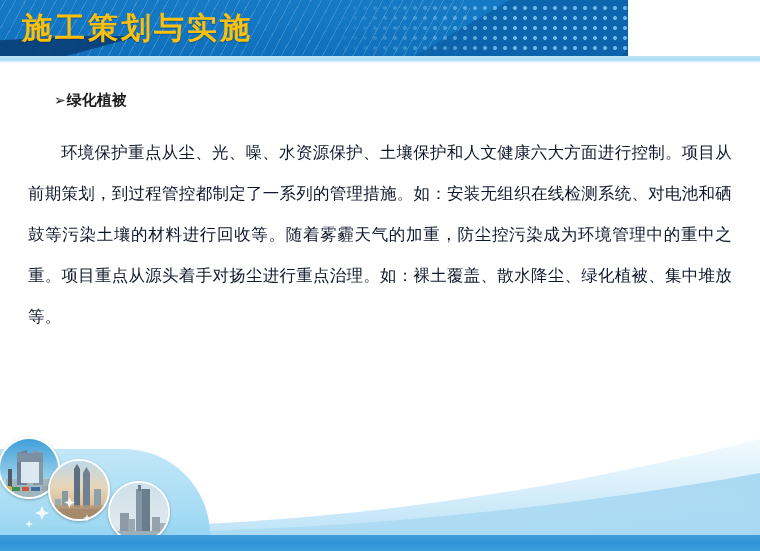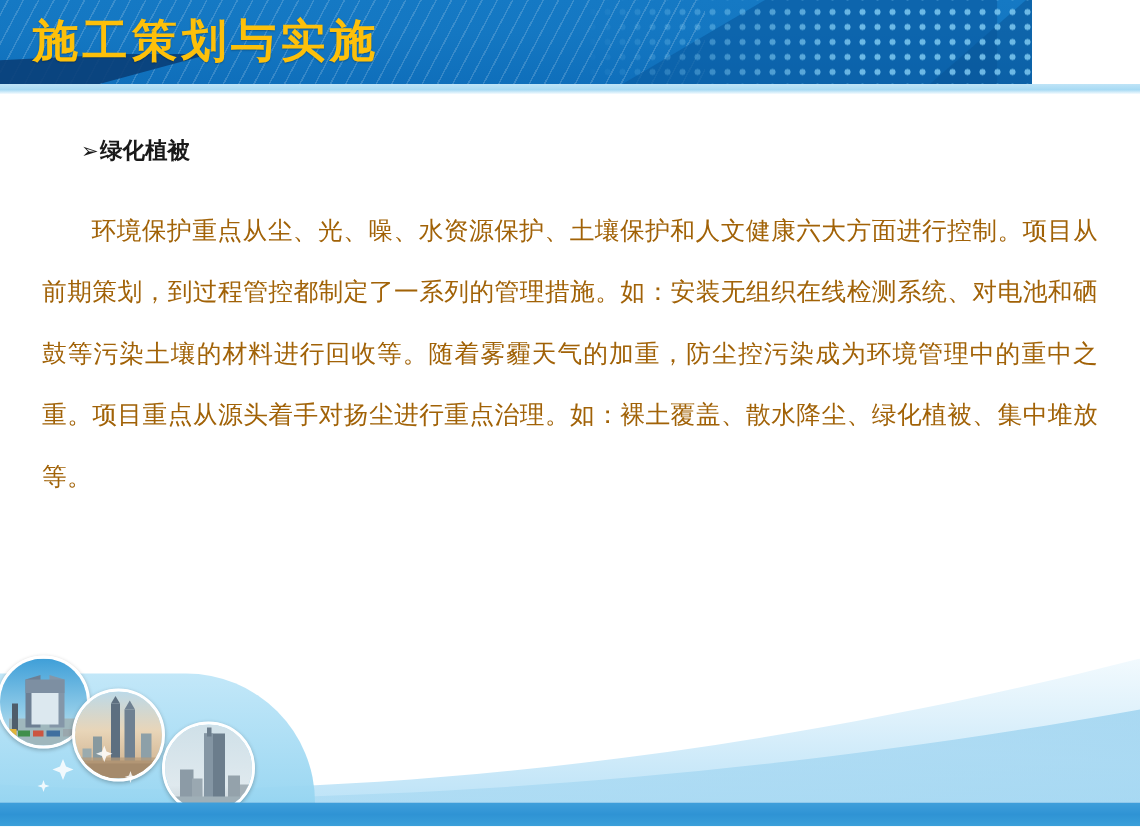--- a/index.html
+++ b/index.html
@@ -15,21 +15,21 @@
     width: 760px;
     height: 551px;
     overflow: hidden;
     background: #ffffff;
   }
 
   
   .header {
     position: absolute;
     left: 0; top: 0;
-    width: 688px;
+    width: 628px;
     height: 56px;
     overflow: hidden;
     background: linear-gradient(180deg, #1579c4 0%, #1477c2 40%, #0f6fbb 100%);
   }
   
   .header-stripes {
     position: absolute;
     left: 0; top: 0;
     width: 470px;
     height: 56px;
@@ -113,21 +113,21 @@
     line-height: 20px;
     white-space: nowrap;
   }
   .bullet-heading .arrow {
     font-size: 14px;
     margin-right: 1px;
   }
   .para {
     margin: 22px 28px 0 28px;
     font-size: 16.5px;
-    color: #a16207;
+    color: #0f172a;
     line-height: 41px;
     text-align: justify;
     text-indent: 33px;
     letter-spacing: 0.2px;
   }
 
   
   .footer {
     position: absolute;
     left: 0; bottom: 0;

